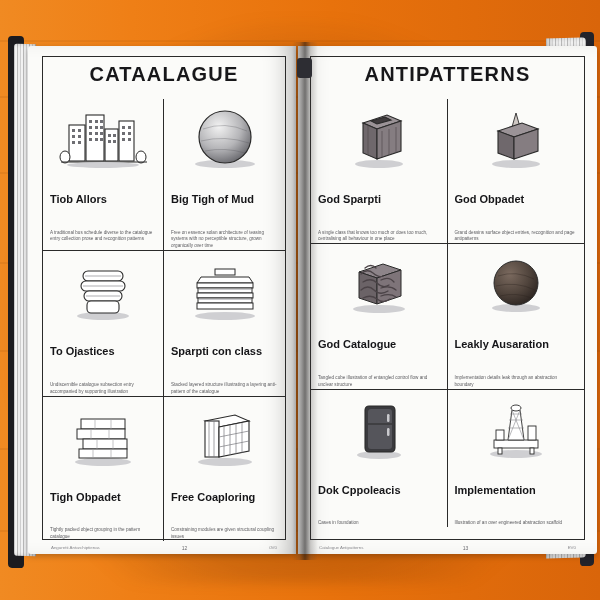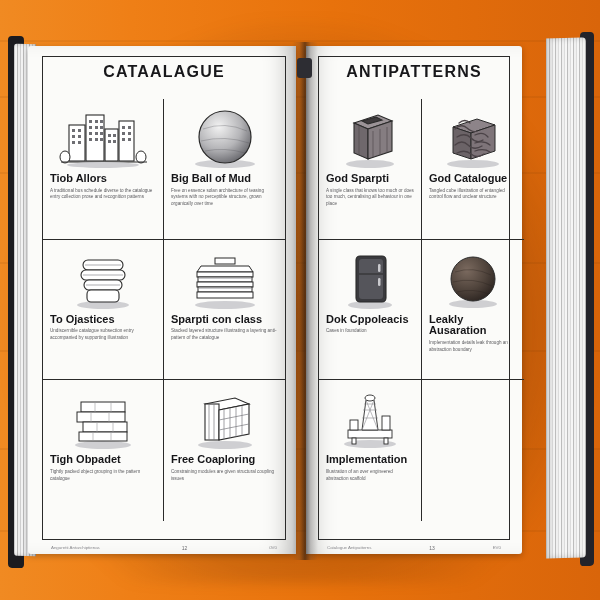--- a/index.html
+++ b/index.html
@@ -35,29 +35,29 @@
   .cover-r{position:absolute;right:-8px;top:8px;width:14px;height:534px;background:#23232a;border-radius:4px;transform:skewY(-1.4deg);}
   
   .spine{position:absolute;left:278px;top:18px;width:26px;height:518px;
     background:linear-gradient(90deg,rgba(255,255,255,0) 0%, rgba(60,55,55,.20) 28%, rgba(25,22,22,.55) 50%, rgba(60,55,55,.18) 72%, rgba(255,255,255,0) 100%);
     z-index:6;}
   .spine-top{position:absolute;left:283px;top:34px;width:15px;height:20px;background:#2d2d33;border-radius:3px;z-index:7;}
   
   .page{position:absolute;top:22px;height:508px;background:#fbfbf9;}
   .page.left{left:14px;width:268px;border-radius:3px 0 0 3px;
     box-shadow:inset -22px 0 26px -16px rgba(0,0,0,.30), 0 2px 6px rgba(0,0,0,.25);}
-  .page.right{left:292px;width:216px;border-radius:0 3px 3px 0;
+  .page.right{left:284px;width:299px;border-radius:0 3px 3px 0;
     box-shadow:inset 20px 0 26px -16px rgba(0,0,0,.30), 0 2px 6px rgba(0,0,0,.25);}
   .page-inner{position:absolute;inset:10px 12px 14px 12px;border:1.5px solid #2a2a2a;}
   .page.left .page-inner{inset:10px 10px 14px 14px;}
   .ptitle{position:absolute;left:0;right:0;top:6px;text-align:center;
-    font-weight:bold;font-size:16px;letter-spacing:1.2px;color:#17171a;}
+    font-weight:bold;font-size:20px;letter-spacing:1.2px;color:#17171a;}
   .grid{position:absolute;left:0;right:0;top:42px;bottom:18px;
     display:grid;grid-template-columns:1fr 1fr;grid-template-rows:1fr 1fr 1fr;}
-  .cell{position:relative;border-right:1.2px solid #2a2a2a;border-bottom:1.2px solid #2a2a2a;padding:6px 7px 0 7px;display:flex;flex-direction:column;}
+  .cell{position:relative;border-right:1.2px solid #2a2a2a;border-bottom:1.2px solid #2a2a2a;padding:6px 7px 0 7px;display:flex;flex-direction:column;gap:21px;}
   .cell:nth-child(2n){border-right:none;}
   .cell:nth-child(n+5){border-bottom:none;}
   .art{flex:0 0 64px;display:flex;align-items:flex-end;justify-content:center;margin-bottom:4px;}
   .clabel{font-weight:bold;font-size:11px;color:#151518;line-height:1.05;margin-bottom:3px;}
   .cdesc{font-size:4.6px;color:#5c5c60;line-height:1.5;}
   .pfoot{position:absolute;left:8px;right:8px;bottom:-12px;display:flex;justify-content:space-between;font-size:4.4px;color:#8a8a8e;}
   .pnum{font-size:5px;color:#6c6c70;}
   svg{display:block;}
 </style>
 </head>
@@ -147,21 +147,21 @@
                 </defs>
                 <ellipse cx="46" cy="57" rx="30" ry="4" fill="#cfcfd2"></ellipse>
                 <circle cx="46" cy="30" r="26" fill="url(#lg1)" stroke="#2a2a2a" stroke-width="1.2"></circle>
                 <g stroke="#55555a" stroke-width=".5" opacity=".6" fill="none">
                   <path d="M24 22 Q46 14 68 24"></path>
                     <path d="M22 34 Q46 28 70 36"></path>
                     <path d="M26 44 Q46 40 66 46"></path>
                 </g>
               </svg>
             </div>
-            <div class="clabel">Big Ball of Mud</div>
+            <div class="clabel">Big Tigh of Mud</div>
             <div class="cdesc">Free on essence solan architecture of teasing systems with no perceptible structure, grown organically over time</div>
           </div>
 
           <div class="cell">
             <div class="art">
               <svg width="92" height="62" viewBox="0 0 92 62">
                 <ellipse cx="46" cy="57" rx="26" ry="4" fill="#cfcfd2"></ellipse>
                 <g fill="#fff" stroke="#2a2a2a" stroke-width="1.1">
                   <rect x="26" y="12" width="40" height="10" rx="5"></rect>
                   <rect x="24" y="22" width="44" height="10" rx="5"></rect>
@@ -282,20 +282,35 @@
                     <line x1="54" y1="22" x2="54" y2="48"></line>
                     <line x1="61" y1="20" x2="61" y2="46"></line>
                   <line x1="33" y1="18" x2="33" y2="48"></line>
                 </g>
               </svg>
             </div>
             <div class="clabel">God Sparpti</div>
             <div class="cdesc">A single class that knows too much or does too much, centralising all behaviour in one place</div>
           </div>
 
+          <div class="cell">
+            <div class="art">
+              <svg width="88" height="62" viewBox="0 0 88 62">
+                <ellipse cx="44" cy="57" rx="24" ry="4" fill="#cfcfd2"></ellipse>
+                <polygon points="44,6 48,20 40,20" fill="#cfc8c4" stroke="#2a2a2a" stroke-width=".9"></polygon>
+                <g stroke="#2a2a2a" stroke-width="1.1">
+                  <polygon points="26,24 50,16 66,22 42,30" fill="#9b9397"></polygon>
+                  <polygon points="26,24 42,30 42,52 26,46" fill="#6f686c"></polygon>
+                  <polygon points="42,30 66,22 66,44 42,52" fill="#857d81"></polygon>
+                </g>
+              </svg>
+            </div>
+            <div class="clabel">God Obpadet</div>
+            <div class="cdesc">Grand dessins surface object entries, recognition and page antipatterns</div>
+          </div>
 
           <div class="cell">
             <div class="art">
               <svg width="88" height="62" viewBox="0 0 88 62">
                 <ellipse cx="44" cy="57" rx="26" ry="4" fill="#cfcfd2"></ellipse>
                 <g stroke="#2a2a2a" stroke-width="1" fill="#8d8489">
                   <polygon points="24,20 48,12 66,18 42,26"></polygon>
                   <polygon points="24,20 42,26 42,52 24,46" fill="#6b6367"></polygon>
                   <polygon points="42,26 66,18 66,44 42,52" fill="#7e7479"></polygon>
                 </g>
@@ -306,35 +321,20 @@
                   <path d="M28 46 q8 -4 14 1 t13 0"></path>
                   <path d="M46 28 q8 -4 13 2"></path>
                   <path d="M46 36 q9 -3 15 2"></path>
                   <path d="M46 44 q9 -3 15 1"></path>
                   <path d="M30 16 q6 -5 11 0"></path>
                 </g>
               </svg>
             </div>
             <div class="clabel">God Catalogue</div>
             <div class="cdesc">Tangled cube illustration of entangled control flow and unclear structure</div>
-          </div>
-
-          <div class="cell">
-            <div class="art">
-              <svg width="88" height="62" viewBox="0 0 88 62">
-                <ellipse cx="44" cy="57" rx="22" ry="4" fill="#cfcfd2"></ellipse>
-                <rect x="30" y="8" width="30" height="46" rx="4" fill="#3a3a3e" stroke="#2a2a2a" stroke-width="1.1"></rect>
-                <rect x="33" y="11" width="24" height="40" rx="3" fill="#55555b"></rect>
-                <line x1="33" y1="26" x2="57" y2="26" stroke="#2a2a2a" stroke-width="1"></line>
-                <rect x="52" y="16" width="2.5" height="8" rx="1.2" fill="#c9c9cd"></rect>
-                <rect x="52" y="30" width="2.5" height="8" rx="1.2" fill="#c9c9cd"></rect>
-              </svg>
-            </div>
-            <div class="clabel">Dok Cppoleacis</div>
-            <div class="cdesc">Cases in foundation</div>
           </div>
 
           <div class="cell">
             <div class="art">
               <svg width="88" height="62" viewBox="0 0 88 62">
                 <defs>
                   <radialGradient id="lg2" cx="36%" cy="30%" r="74%">
                     <stop offset="0%" stop-color="#7b6a5f"></stop>
                       <stop offset="60%" stop-color="#50443c"></stop>
                       <stop offset="100%" stop-color="#2e2622"></stop>
@@ -349,20 +349,35 @@
                 </g>
               </svg>
             </div>
             <div class="clabel">Leakly Ausaration</div>
             <div class="cdesc">Implementation details leak through an abstraction boundary</div>
           </div>
 
           <div class="cell">
             <div class="art">
               <svg width="88" height="62" viewBox="0 0 88 62">
+                <ellipse cx="44" cy="57" rx="22" ry="4" fill="#cfcfd2"></ellipse>
+                <rect x="30" y="8" width="30" height="46" rx="4" fill="#3a3a3e" stroke="#2a2a2a" stroke-width="1.1"></rect>
+                <rect x="33" y="11" width="24" height="40" rx="3" fill="#55555b"></rect>
+                <line x1="33" y1="26" x2="57" y2="26" stroke="#2a2a2a" stroke-width="1"></line>
+                <rect x="52" y="16" width="2.5" height="8" rx="1.2" fill="#c9c9cd"></rect>
+                <rect x="52" y="30" width="2.5" height="8" rx="1.2" fill="#c9c9cd"></rect>
+              </svg>
+            </div>
+            <div class="clabel">Dok Cppoleacis</div>
+            <div class="cdesc">Cases in foundation</div>
+          </div>
+
+          <div class="cell">
+            <div class="art">
+              <svg width="88" height="62" viewBox="0 0 88 62">
                 <ellipse cx="44" cy="56" rx="26" ry="4" fill="#cfcfd2"></ellipse>
                 <g stroke="#2a2a2a" stroke-width=".9" fill="#fff">
                   <rect x="22" y="42" width="44" height="8"></rect>
                   <rect x="26" y="50" width="4" height="6"></rect>
                     <rect x="58" y="50" width="4" height="6"></rect>
                   <polygon points="40,12 48,12 52,42 36,42"></polygon>
                   <rect x="56" y="28" width="8" height="14"></rect>
                   <rect x="24" y="32" width="8" height="10"></rect>
                   <ellipse cx="44" cy="10" rx="5" ry="3"></ellipse>
                 </g>

